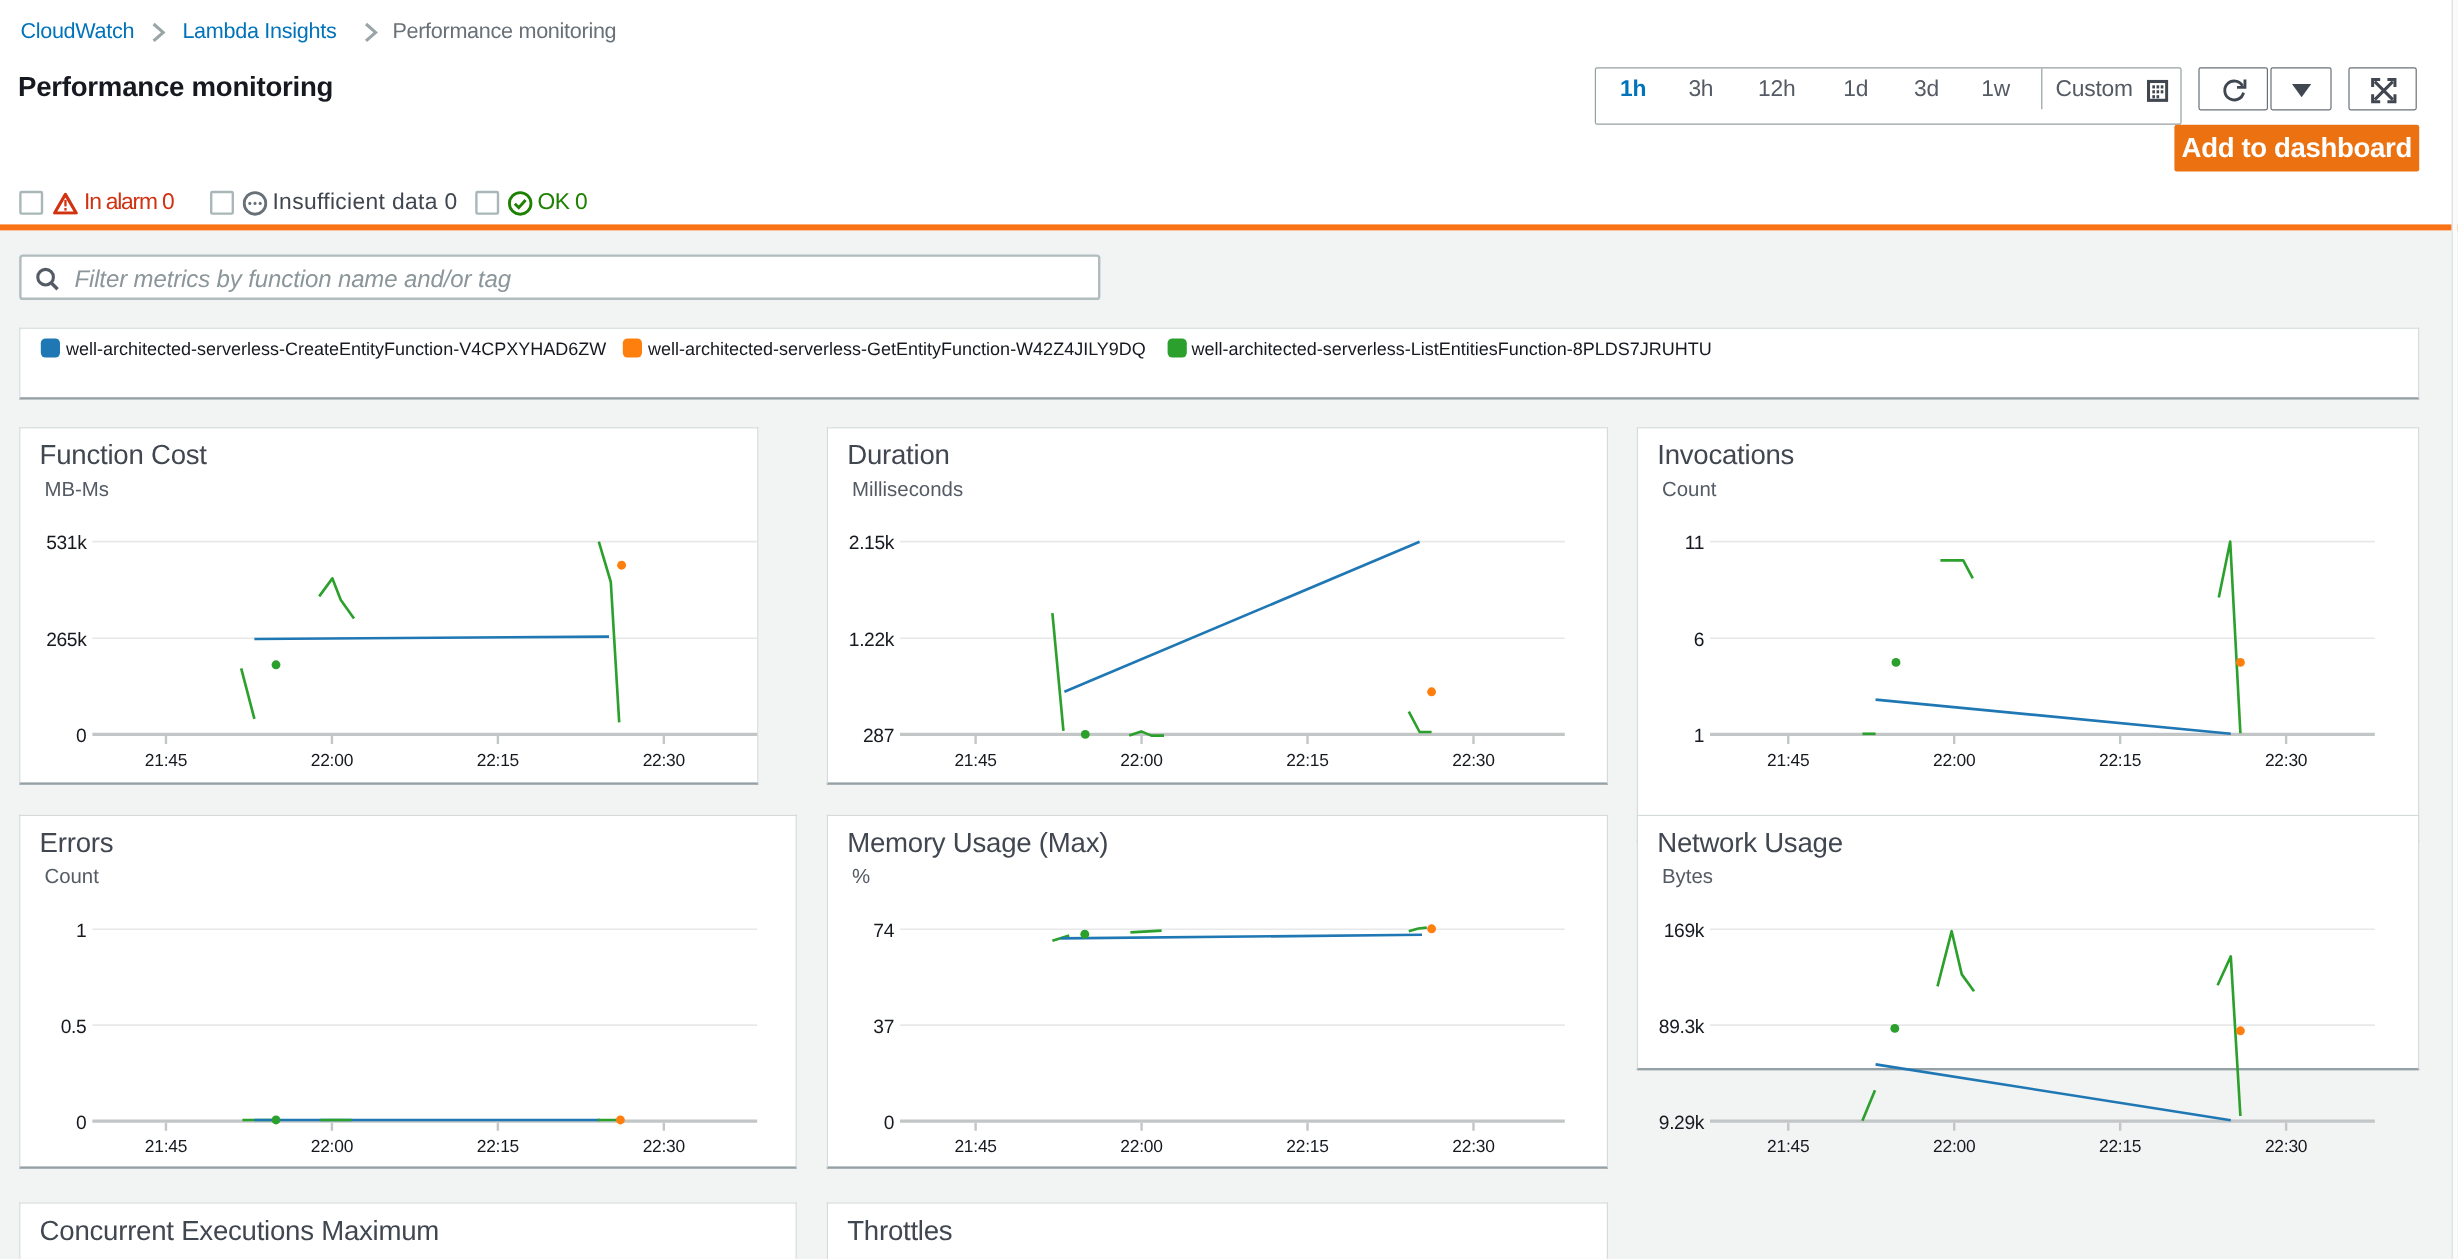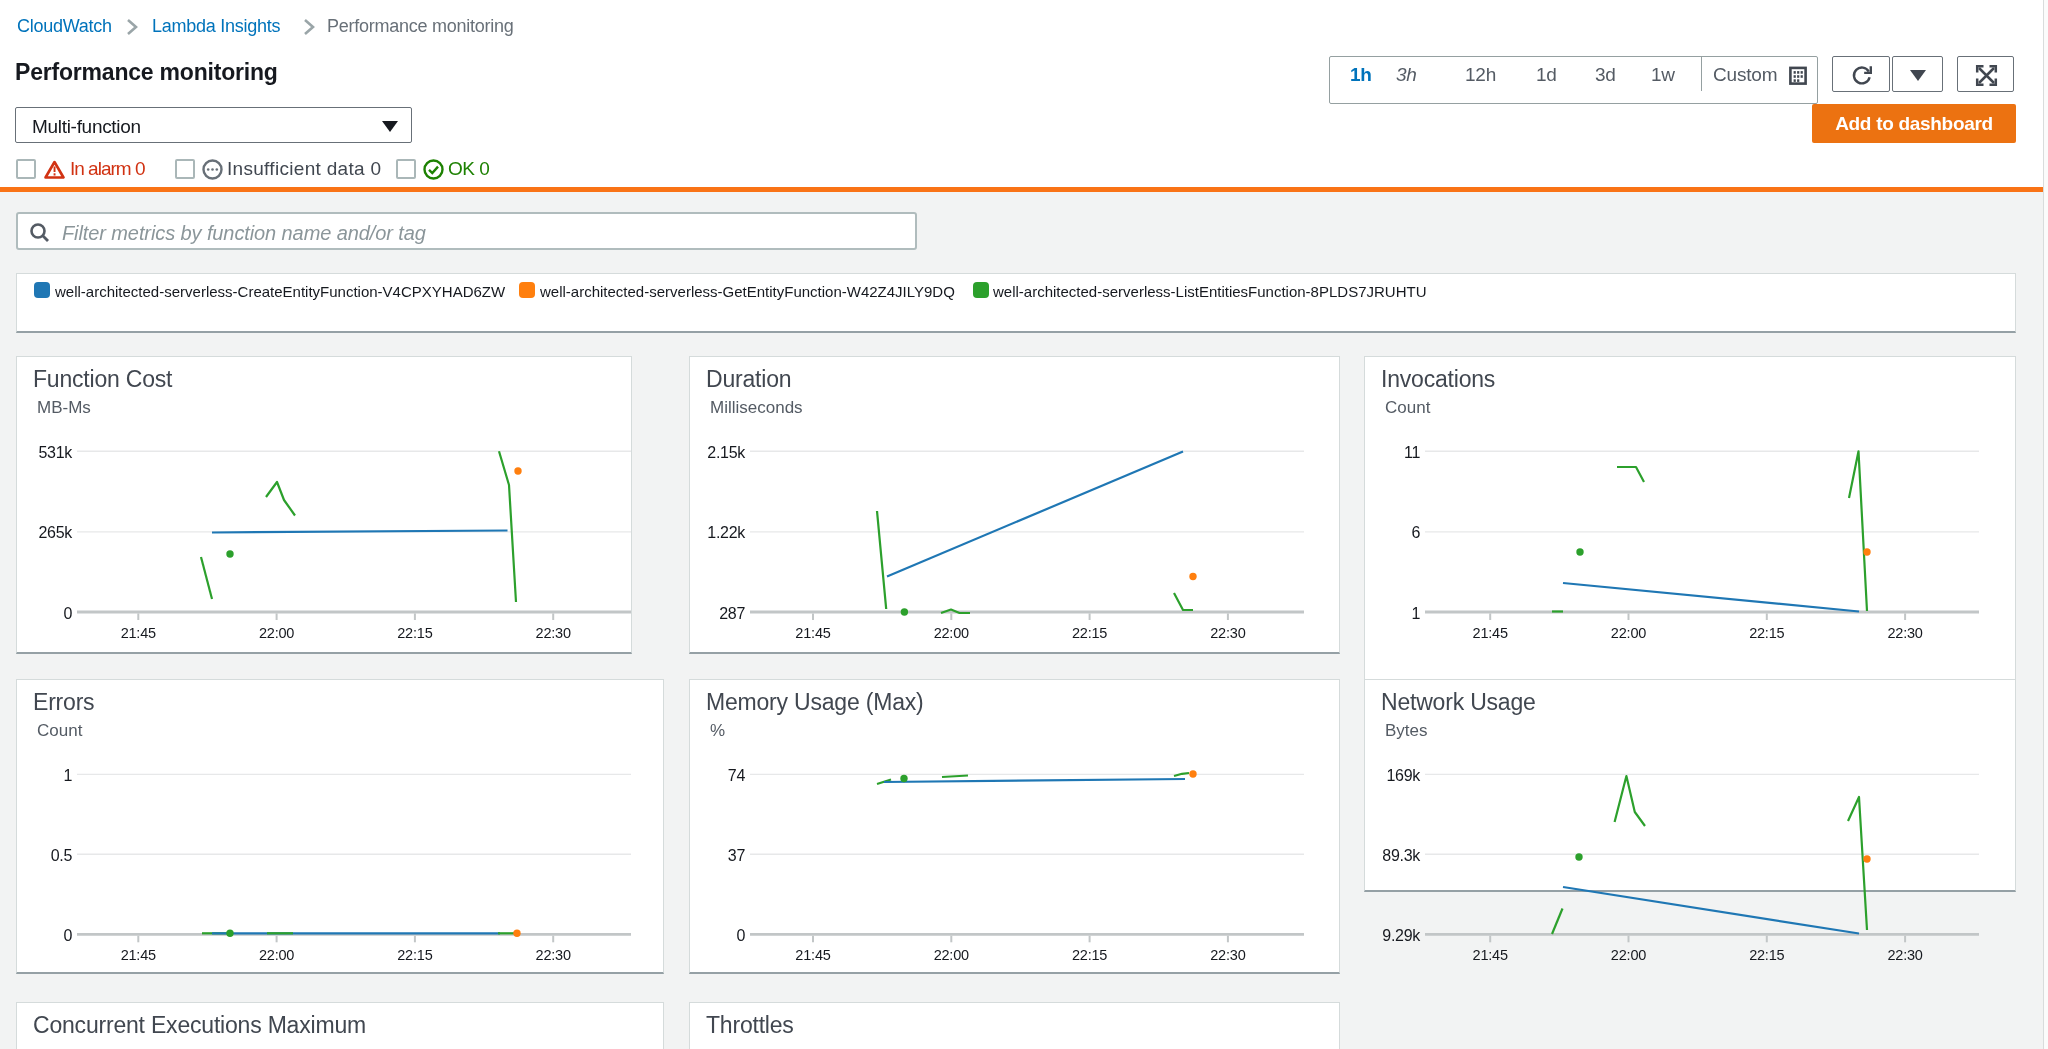--- a/index.html
+++ b/index.html
@@ -11,21 +11,21 @@
 .link { color:#0073bb; }
 .h1 { position:absolute; left:15px; top:59px; font-size:23px; font-weight:bold; color:#16191f; letter-spacing:-0.2px; }
 .select { position:absolute; left:15px; top:107px; width:397px; height:36px; background:#fff; border:1px solid #687078; border-radius:2px; }
 .select .txt { position:absolute; left:16px; top:8px; font-size:19px; color:#16191f; letter-spacing:-0.3px; }
 .cbrow { position:absolute; top:159px; height:21px; }
 .cb { position:absolute; top:0; width:20px; height:20px; border:2px solid #aab7b8; border-radius:2px; background:#fff; }
 .cbl { position:absolute; top:-1px; font-size:19px; white-space:nowrap; }
 .tgroup { position:absolute; left:1329px; top:56px; width:489px; height:48px; background:#fff; border:1px solid #95a0a1; border-radius:2px; }
 .titem { position:absolute; top:7px; font-size:19px; color:#545b64; letter-spacing:-0.2px; white-space:nowrap; }
 .btn { position:absolute; top:56px; height:36px; background:#fff; border:1px solid #687078; border-radius:2px; }
-.addbtn { position:absolute; left:1812px; top:104px; width:204px; height:39px; background:#ec7211; border-radius:2px; color:#fff; font-size:19px; font-weight:bold; text-align:center; line-height:39px; letter-spacing:-0.3px; }
+.addbtn { position:absolute; left:1812px; top:104px; width:204px; height:39px; background:#ec7211; border-radius:2px; color:#fff; font-size:23px; font-weight:bold; text-align:center; line-height:39px; letter-spacing:-0.3px; }
 .finput { position:absolute; left:16px; top:212px; width:901px; height:38px; background:#fff; border:2px solid #b0bcbd; border-radius:3px; }
 .finput .ph { position:absolute; left:44px; top:8px; font-size:20px; font-style:italic; color:#8b969a; letter-spacing:-0.1px; }
 .legend { position:absolute; left:16px; top:273px; width:2000px; height:60px; background:#fff; border:1px solid #d5dbdb; border-bottom:2px solid #95a0a5; }
 .ldot { position:absolute; top:8px; width:16px; height:16px; border-radius:4px; }
 .ltxt { position:absolute; top:9px; font-size:15px; color:#16191f; white-space:nowrap; }
 .card { position:absolute; background:#fff; border:1px solid #d5dbdb; border-bottom:2px solid #95a0a5; }
 .ctitle { position:absolute; left:16px; top:9px; font-size:23px; color:#414750; letter-spacing:-0.2px; white-space:nowrap; }
 .cunit { position:absolute; left:20px; top:41px; font-size:17px; color:#545b64; }
 </style>
 </head>
@@ -36,26 +36,20 @@
       <path d="M2 2 L10 9 L2 16" fill="none" stroke="#9aa5a8" stroke-width="2.6"></path>
     </svg>
   <span class="crumb link" style="left:152px;">Lambda Insights</span>
   <svg class="abs" style="left:303px;top:18px;" width="12" height="18" viewBox="0 0 12 18">
       <path d="M2 2 L10 9 L2 16" fill="none" stroke="#9aa5a8" stroke-width="2.6"></path>
     </svg>
   <span class="crumb" style="left:327px;color:#687078;">Performance monitoring</span>
 
   <div class="h1">Performance monitoring</div>
 
-  <div class="select">
-    <span class="txt">Multi-function</span>
-    <svg class="abs" style="right:13px;top:13px;" width="16" height="11" viewBox="0 0 16 11">
-        <path d="M0 0 L16 0 L8 11 Z" fill="#16191f"></path>
-      </svg>
-  </div>
 
   <div class="cbrow">
     <span class="cb" style="left:16px;"></span>
     <svg class="abs" style="left:44px;top:1px;" width="21" height="19" viewBox="0 0 21 19">
         <path d="M10.5 2 L19.5 17.5 L1.5 17.5 Z" fill="none" stroke="#d13212" stroke-width="2.6" stroke-linejoin="round"></path>
         <rect x="9.6" y="6.5" width="1.9" height="5.5" fill="#d13212"></rect>
         <rect x="9.6" y="13.3" width="1.9" height="2.2" fill="#d13212"></rect>
       </svg>
     <span class="cbl" style="left:70px;color:#d13212;letter-spacing:-1px;">In alarm 0</span>
 
@@ -71,21 +65,21 @@
     <span class="cb" style="left:396px;"></span>
     <svg class="abs" style="left:423px;top:0px;" width="21" height="21" viewBox="0 0 21 21">
         <circle cx="10.5" cy="10.5" r="9" fill="none" stroke="#1d8102" stroke-width="2.4"></circle>
         <path d="M6 10.8 L9.3 14 L15 7.6" fill="none" stroke="#1d8102" stroke-width="2.4"></path>
       </svg>
     <span class="cbl" style="left:448px;color:#1d8102;letter-spacing:-0.5px;">OK 0</span>
   </div>
 
   <div class="tgroup">
     <span class="titem" style="left:20px;color:#0073bb;font-weight:bold;">1h</span>
-    <span class="titem" style="left:66px;font-style:italic;">3h</span>
+    <span class="titem" style="left:77px;">3h</span>
     <span class="titem" style="left:135px;">12h</span>
     <span class="titem" style="left:206px;">1d</span>
     <span class="titem" style="left:265px;">3d</span>
     <span class="titem" style="left:321px;">1w</span>
     <span class="abs" style="left:371px;top:0;width:1px;height:34px;background:#95a0a1;"></span>
     <span class="titem" style="left:383px;">Custom</span>
     <svg class="abs" style="left:459px;top:9px;" width="18" height="19" viewBox="0 0 18 19">
         <rect x="1.4" y="1.9" width="15.2" height="15.7" fill="none" stroke="#414750" stroke-width="2.6"></rect>
         <g fill="#414750">
           <rect x="4.6" y="5.1" width="2.2" height="2.6"></rect>

